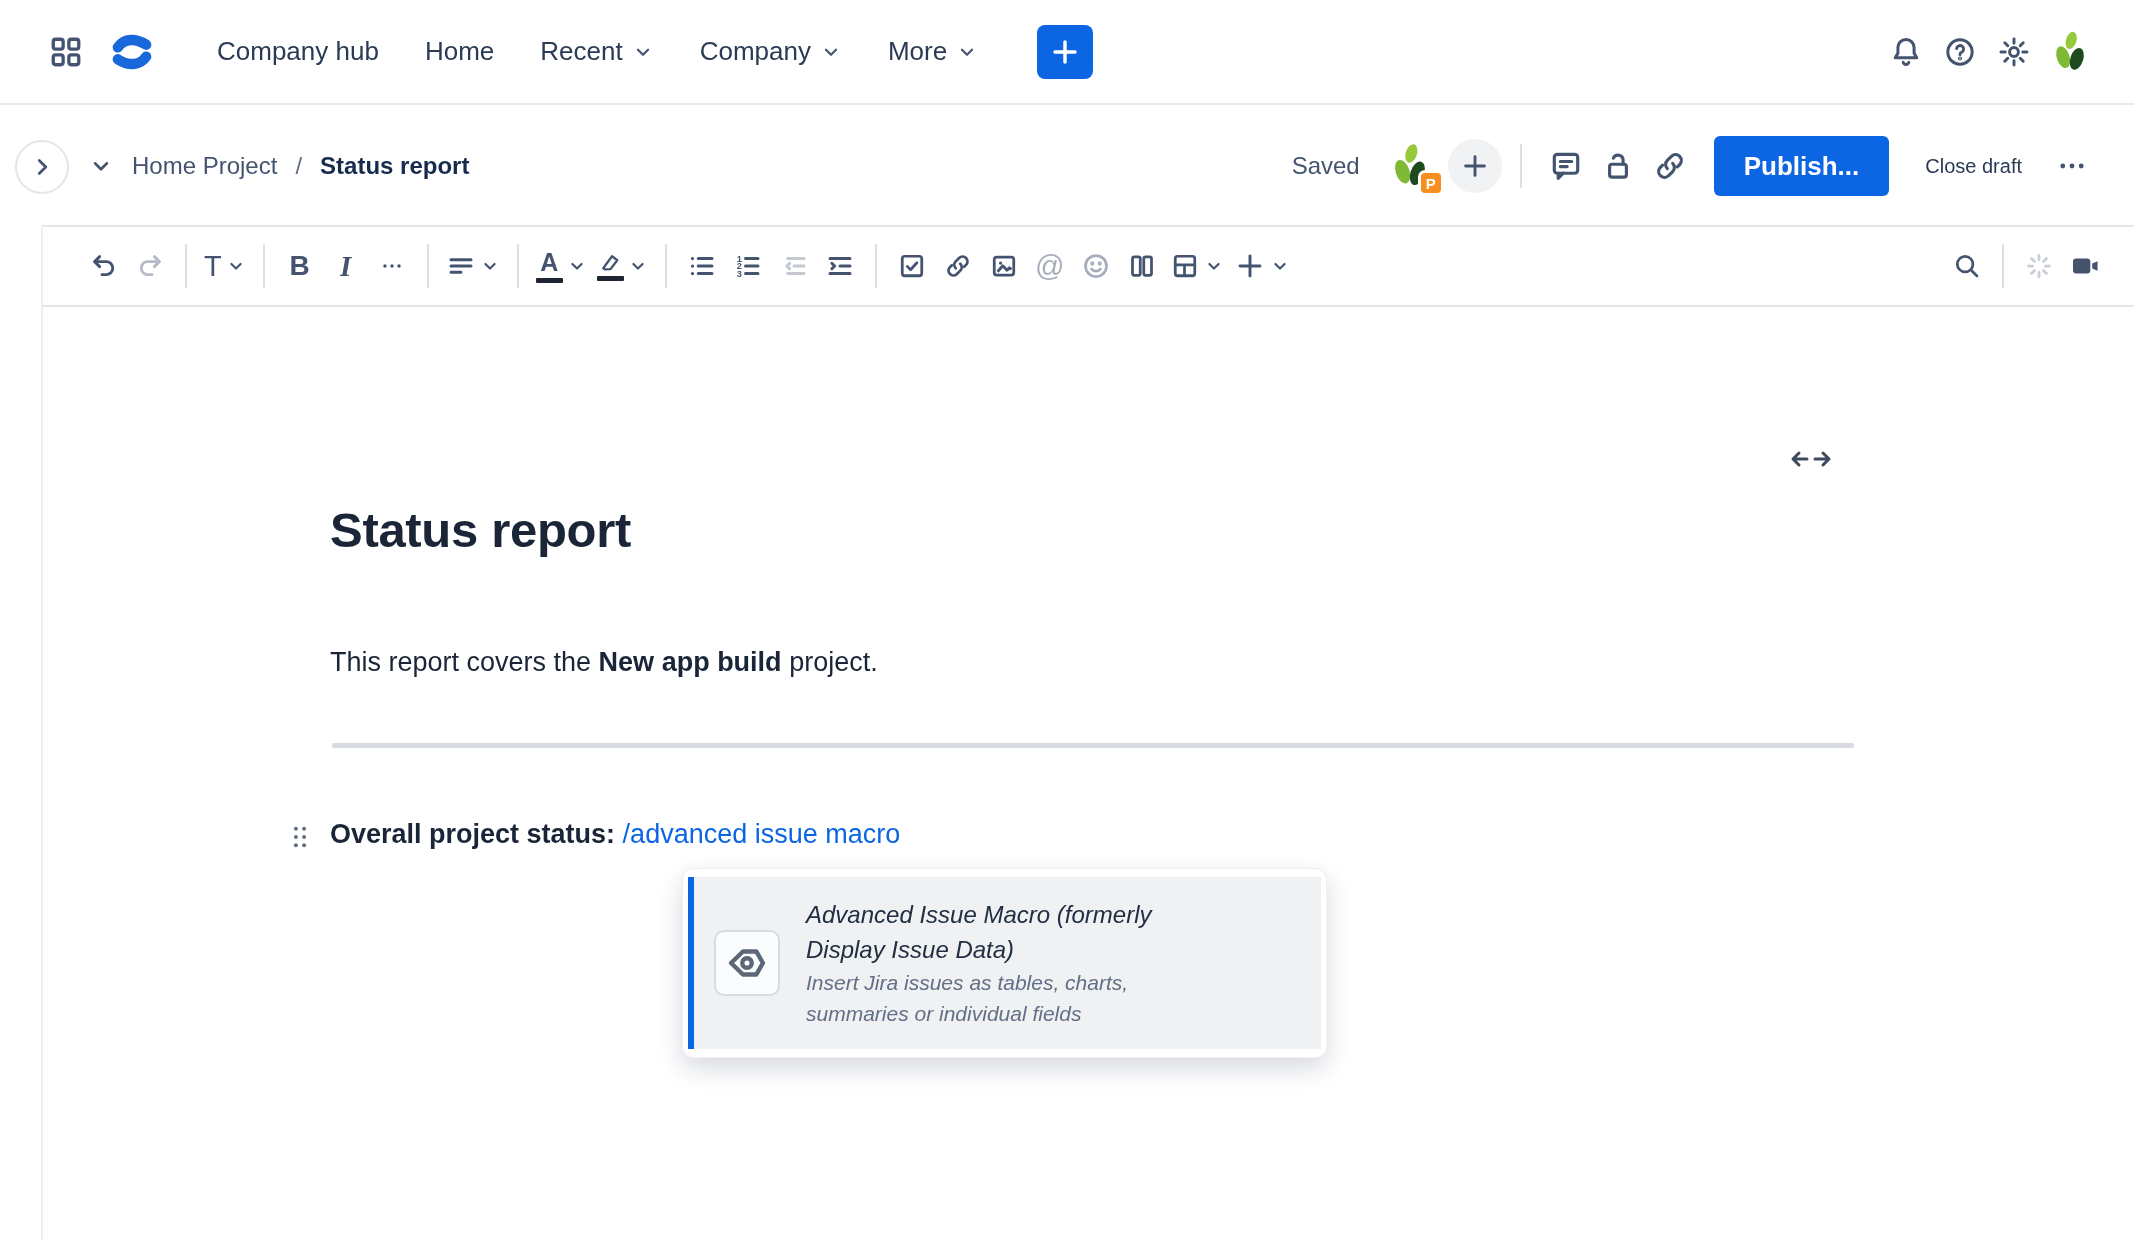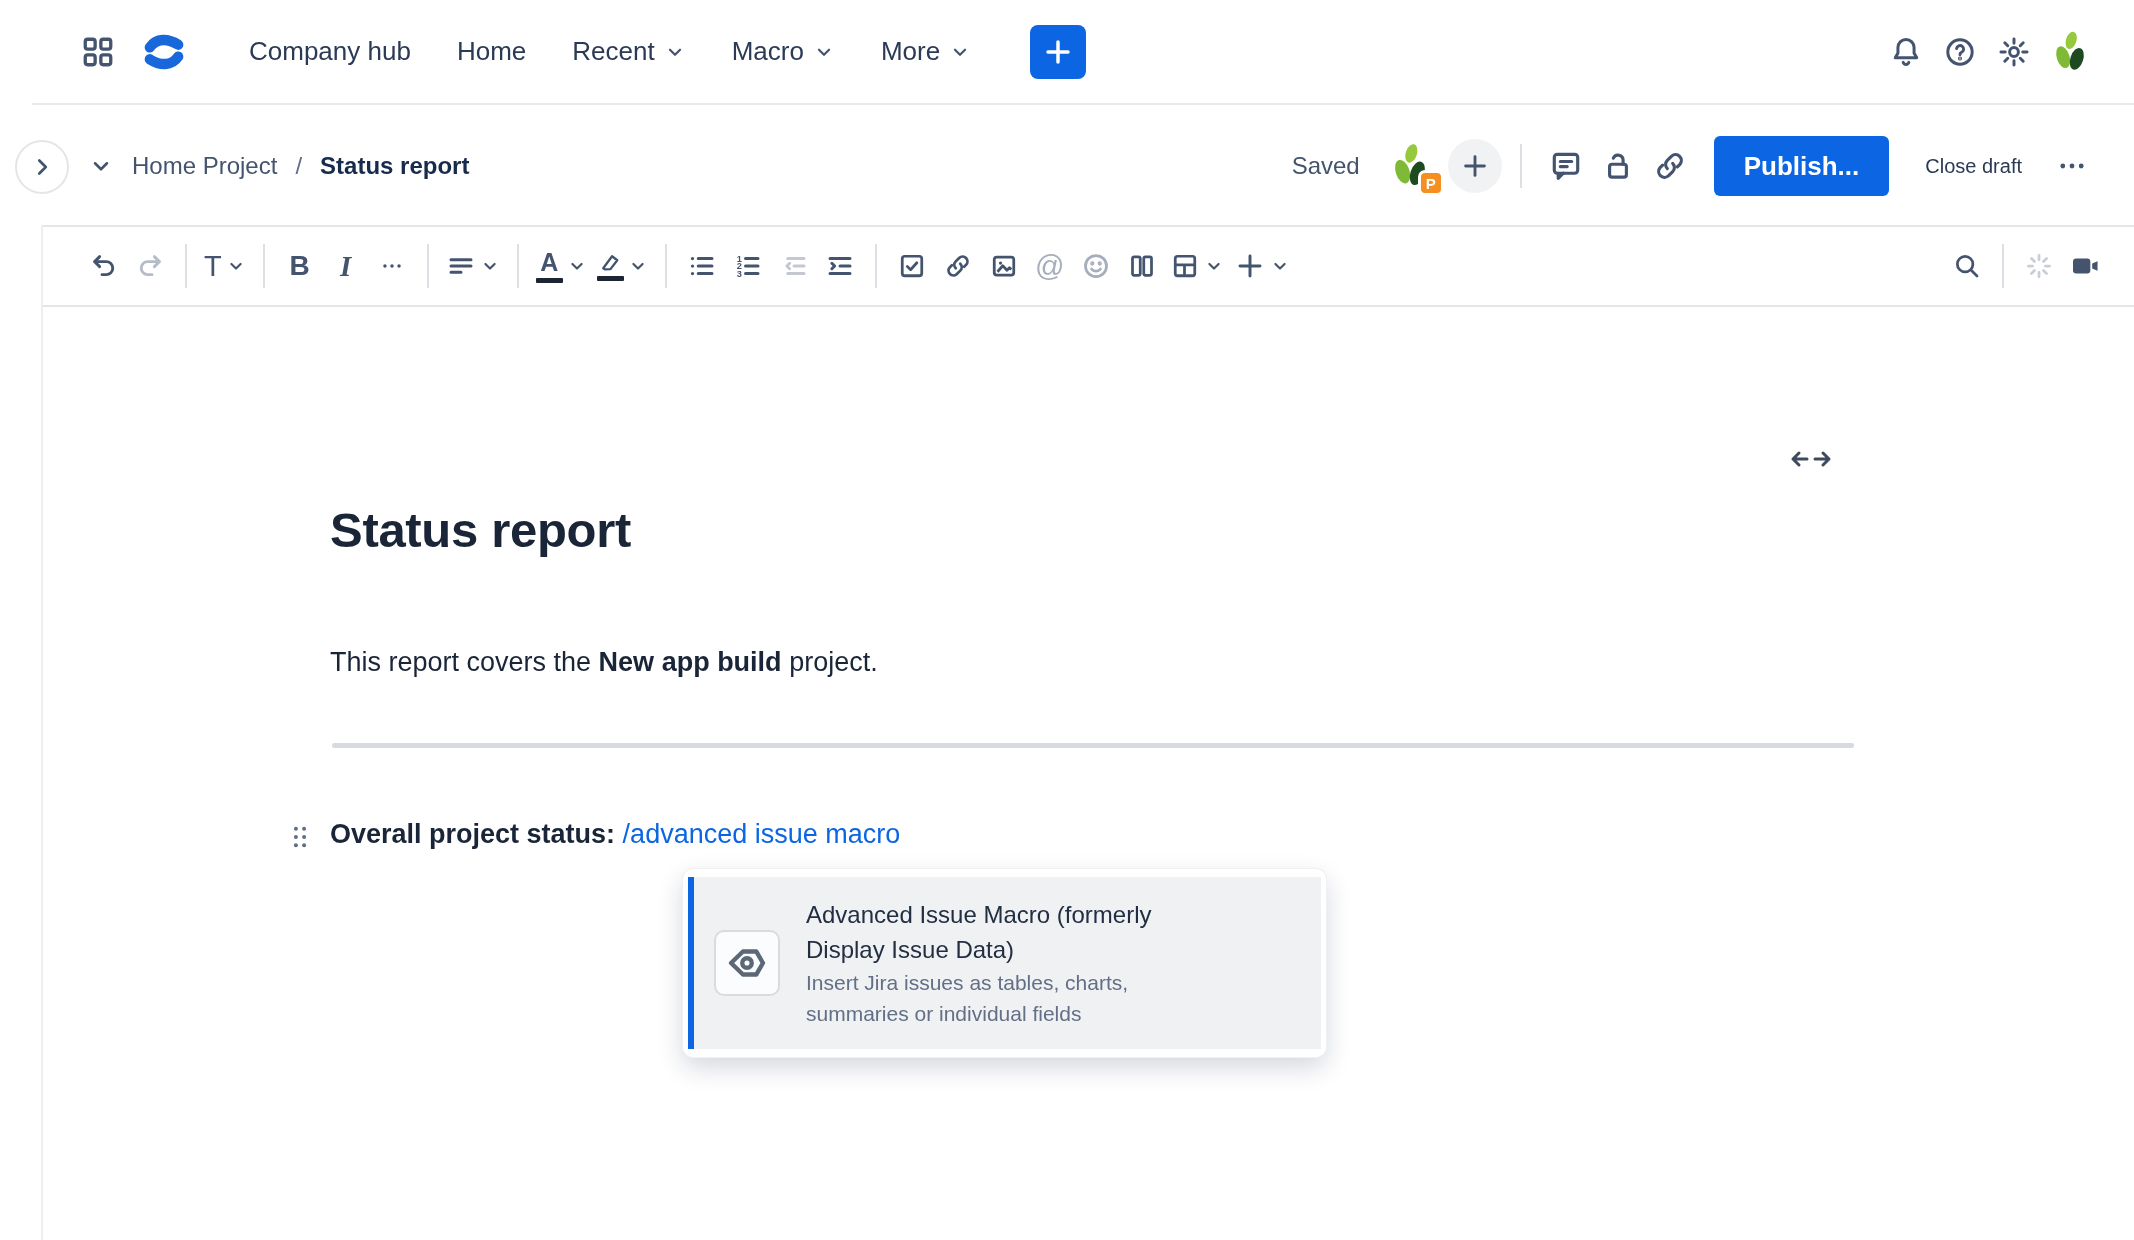--- a/index.html
+++ b/index.html
@@ -5,21 +5,21 @@
   * { box-sizing: border-box; margin: 0; padding: 0; }
   html,body { background:#fff; }
   body { font-family:"Liberation Sans","DejaVu Sans",sans-serif; color:#172B4D; }
   .screen { position:relative; width:2134px; height:1240px; background:#fff; overflow:hidden; }
 
   svg { display:block; }
 
   
   .topnav { position:absolute; top:0; left:0; right:0; height:105px;
             display:flex; align-items:center; padding:0 40px 0 44px;
-            border-bottom:2px solid #E8EAEE; background:#fff;margin-left:32px; }
+            border-bottom:2px solid #E8EAEE; background:#fff; }
   .nav-icon-btn { width:44px; height:44px; display:flex; align-items:center; justify-content:center;
                   border-radius:6px; cursor:pointer; flex:0 0 auto; }
   .nav-logo { margin-left:22px; }
   .nav-links { display:flex; align-items:center; margin-left:40px; }
   .nav-link { display:flex; align-items:center; gap:9px; padding:0 23px; height:64px;
               font-size:26px; font-weight:500; color:#2B3A55; border-radius:6px; cursor:pointer; white-space:nowrap; }
   .create-btn { margin-left:36px; width:56px; height:54px; border-radius:8px; background:#0C66E4;
                 display:flex; align-items:center; justify-content:center; cursor:pointer; flex:0 0 auto; }
   .nav-spacer { flex:1 1 auto; }
   .search-box { width:396px; height:60px; border:2px solid #8590A2; border-radius:8px;
@@ -89,21 +89,21 @@
   .macro-query { color:#0C66E4; white-space:pre; }
   .drag-handle { position:absolute; left:243px; top:514px; cursor:grab; }
 
   
   .macro-popup { position:absolute; left:640px; top:560px; width:643px; border-radius:10px; background:#fff;
                  box-shadow:0 0 0 1px #EFF0F2, 0 10px 26px rgba(9,30,66,0.18); padding:8px 5px; z-index:10; }
   .macro-item { background:#F0F1F3; border-left:6px solid #0C66E4; display:flex; align-items:center;
                 padding:20px 20px 20px 20px; gap:26px; cursor:pointer; }
   .macro-icon-box { width:66px; height:66px; border:2px solid #D8DBE0; border-radius:10px; background:#FBFCFD;
                     display:flex; align-items:center; justify-content:center; flex:0 0 auto; }
-  .macro-text { display:flex; flex-direction:column; }
+  .macro-text { display:flex; flex-direction:column;font-style:italic; }
   .macro-title-line { font-size:24px; color:#222E42; line-height:35px; }
   .macro-desc-line { font-size:21px; color:#626F86; line-height:31px; }
 </style>
 </head>
 <body>
 
 <div class="screen">
 
   <div class="topnav">
     <div class="nav-icon-btn">
@@ -134,21 +134,21 @@
       </div>
       <div class="nav-link">
         <span>Recent</span>
         <span>
           <svg width="22" height="22" viewBox="0 0 24 24" fill="none" stroke="#44546F" stroke-width="2.4" stroke-linecap="round" stroke-linejoin="round">
               <path d="M6.5 9.5 12 15 17.5 9.5"></path>
             </svg>
         </span>
       </div>
       <div class="nav-link">
-        <span>Macro</span>
+        <span>Company</span>
         <span>
           <svg width="22" height="22" viewBox="0 0 24 24" fill="none" stroke="#44546F" stroke-width="2.4" stroke-linecap="round" stroke-linejoin="round">
               <path d="M6.5 9.5 12 15 17.5 9.5"></path>
             </svg>
         </span>
       </div>
       <div class="nav-link">
         <span>More</span>
         <span>
           <svg width="22" height="22" viewBox="0 0 24 24" fill="none" stroke="#44546F" stroke-width="2.4" stroke-linecap="round" stroke-linejoin="round">

